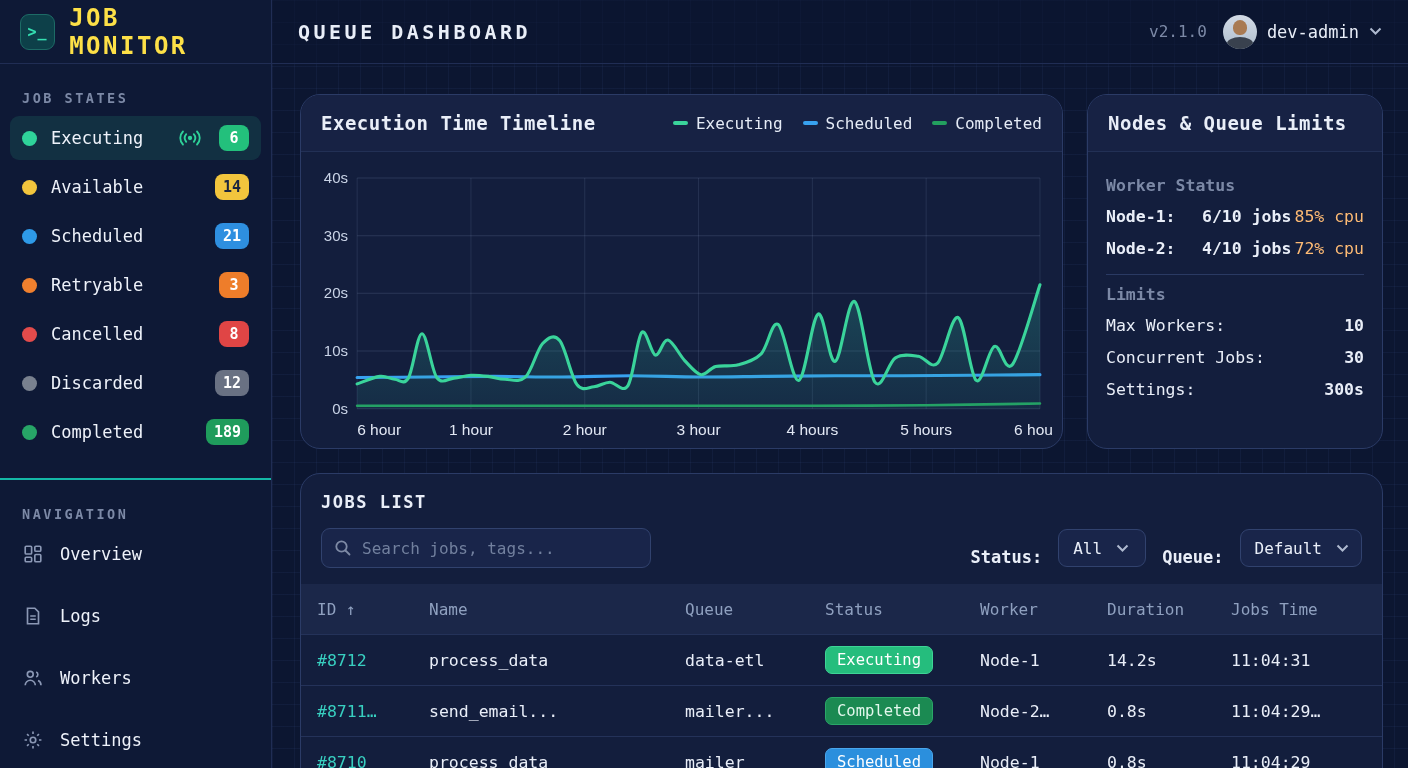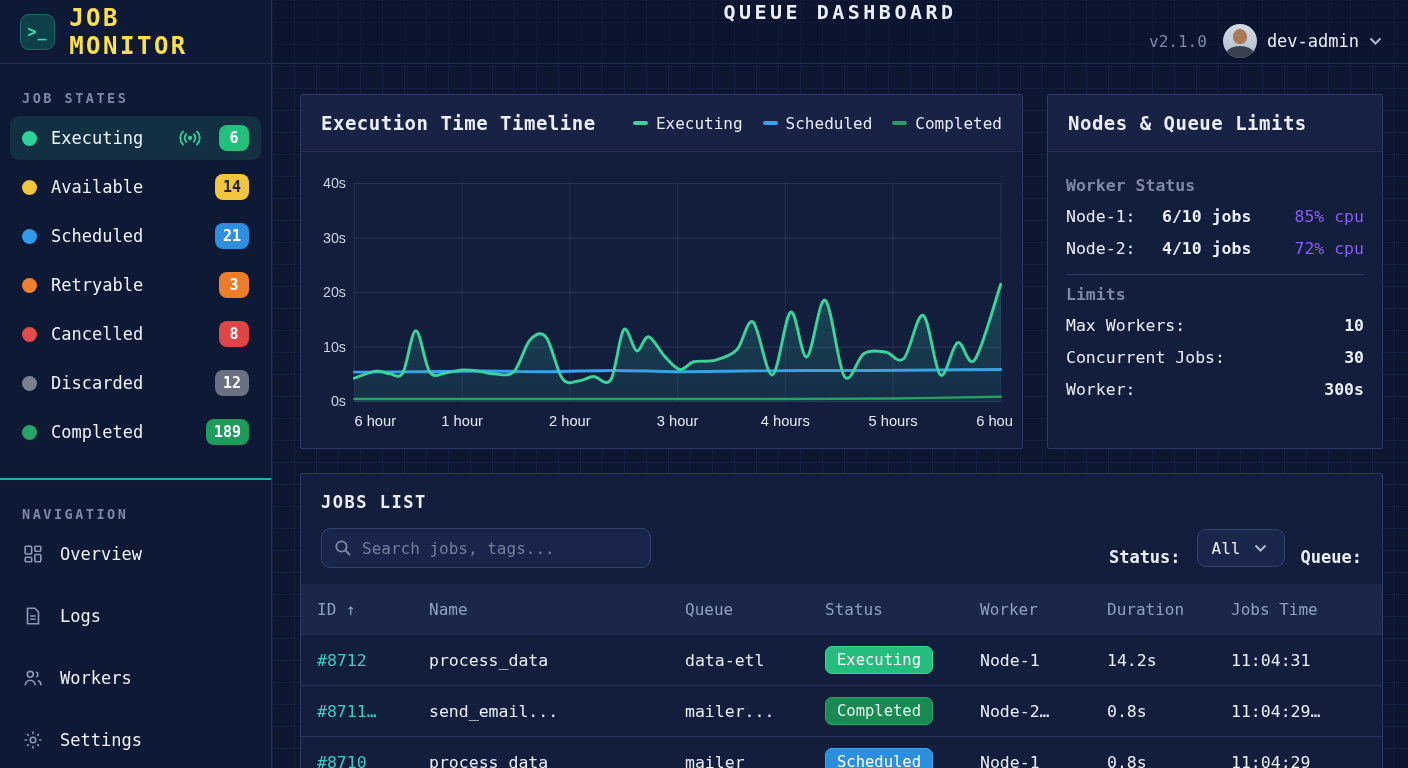--- a/index.html
+++ b/index.html
@@ -55,62 +55,62 @@
   .nav-icon { width:22px; height:22px; stroke:#8b98b5; fill:none; stroke-width:1.8; }
   
   .main { flex:1; display:flex; flex-direction:column;
     background-image:
       linear-gradient(rgba(96,130,200,0.07) 1px, transparent 1px),
       linear-gradient(90deg, rgba(96,130,200,0.07) 1px, transparent 1px);
     background-size:22px 22px;
   }
   .topbar {
     height:64px; min-height:64px; display:flex; align-items:center;
-    padding:0 26px; border-bottom:1px solid #202d54; background:rgba(12,22,49,0.6);flex-direction:column;
+    padding:0 26px; border-bottom:1px solid #202d54; background:rgba(12,22,49,0.6);
   }
   .page-title { font-size:20px; font-weight:bold; letter-spacing:3.5px; }
   .topbar-right { margin-left:auto; display:flex; align-items:center; gap:16px; }
   .version { color:#7c89a6; font-size:16px; }
   .user-menu { display:flex; align-items:center; gap:10px; cursor:pointer; }
   .avatar { width:34px; height:34px; border-radius:50%; position:relative; overflow:hidden;
     background:linear-gradient(180deg,#d3dbe6 0%,#aebdcd 100%); }
   .avatar::before { content:''; position:absolute; width:14px; height:15px; left:50%; top:5px;
     transform:translateX(-50%); border-radius:50% 50% 45% 45%; background:#a97a52; }
   .avatar::after { content:''; position:absolute; width:26px; height:13px; left:50%; bottom:-1px;
     transform:translateX(-50%); border-radius:50% 50% 0 0; background:#39414e; }
   .user-name { font-size:17px; }
   .chev { width:13px; height:9px; stroke:#aeb9cf; stroke-width:2; fill:none; }
   .content { flex:1; padding:30px 25px 0 28px; }
   .top-row { display:flex; gap:24px; }
   .card {
-    background:#131e3d; border:1px solid #2b3b66; border-radius:2px; overflow:hidden;
+    background:#131e3d; border:1px solid #2b3b66; border-radius:20px; overflow:hidden;
   }
   .card-head {
     display:flex; align-items:center; justify-content:space-between;
     padding:17px 20px; border-bottom:1px solid #223055; background:#172244;
   }
   .card-title { font-size:19px; font-weight:bold; letter-spacing:0.5px; }
   
   .chart-card { flex:1; height:355px; display:flex; flex-direction:column; }
   .legend { display:flex; gap:20px; align-items:center; }
   .legend-item { display:flex; gap:8px; align-items:center; cursor:pointer; }
   .legend-swatch { width:15px; height:4px; border-radius:2px; }
   .legend-label { font-size:16px; color:#e5ebf6; }
   .chart-body { flex:1; padding:4px 8px 0 6px; }
   svg text { font-family:"Liberation Sans",sans-serif; }
   .ytick-label { fill:#c9d3e6; font-size:15px; }
   .xtick-label { fill:#e2e8f4; font-size:15.5px; }
   
-  .nodes-card { width:336px; height:355px; }
+  .nodes-card { width:296px; height:355px; }
   .nodes-body { padding:14px 18px; font-size:16.5px; }
   .sub-head { color:#7c89a6; margin:10px 0 12px 0; font-size:16.5px;font-weight:bold; }
   .node-row { display:flex; align-items:baseline; margin-bottom:13px; }
-  .node-name { font-weight:normal; width:96px; }
+  .node-name { font-weight:bold; width:96px; }
   .node-jobs { font-weight:bold; }
-  .node-cpu { color:#8b5cf6; margin-left:auto; }
+  .node-cpu { color:#fdba74; margin-left:auto; }
   .nodes-sep { border:none; border-top:1px solid #2a3a63; margin:16px 0 4px 0; }
   .limit-row { display:flex; margin-bottom:13px; }
   .limit-label { }
   .limit-value { margin-left:auto; font-weight:bold; }
   
   .jobs-card { margin-top:24px; height:420px; display:flex; flex-direction:column; }
   .jobs-head { padding:18px 20px 16px 20px; }
   .jobs-title { font-size:17px; font-weight:bold; letter-spacing:1.5px; margin-bottom:16px; }
   .jobs-controls { display:flex; align-items:center; }
   .search-box {
@@ -333,21 +333,21 @@
           <div class="sub-head">Limits</div>
           <div class="limit-row">
             <span class="limit-label">Max Workers:</span>
             <span class="limit-value">10</span>
           </div>
           <div class="limit-row">
             <span class="limit-label">Concurrent Jobs:</span>
             <span class="limit-value">30</span>
           </div>
           <div class="limit-row">
-            <span class="limit-label">Worker:</span>
+            <span class="limit-label">Settings:</span>
             <span class="limit-value">300s</span>
           </div>
         </div>
       </section>
     </div>
 
     <section class="card jobs-card">
       <div class="jobs-head">
         <div class="jobs-title">JOBS LIST</div>
         <div class="jobs-controls">
@@ -360,20 +360,26 @@
           </div>
           <div class="filters">
             <span class="filter-label">Status:</span>
             <div class="select-box">
               <span>All</span>
               <svg class="chev" viewBox="0 0 13 9">
                   <path d="M1.5,1.5 L6.5,6.5 L11.5,1.5"></path>
                 </svg>
             </div>
             <span class="filter-label">Queue:</span>
+            <div class="select-box">
+              <span>Default</span>
+              <svg class="chev" viewBox="0 0 13 9">
+                  <path d="M1.5,1.5 L6.5,6.5 L11.5,1.5"></path>
+                </svg>
+            </div>
           </div>
         </div>
       </div>
       <div class="table">
         <div class="t-row t-head">
           <div>ID ↑</div>
           <div>Name</div>
           <div>Queue</div>
           <div>Status</div>
           <div>Worker</div>

